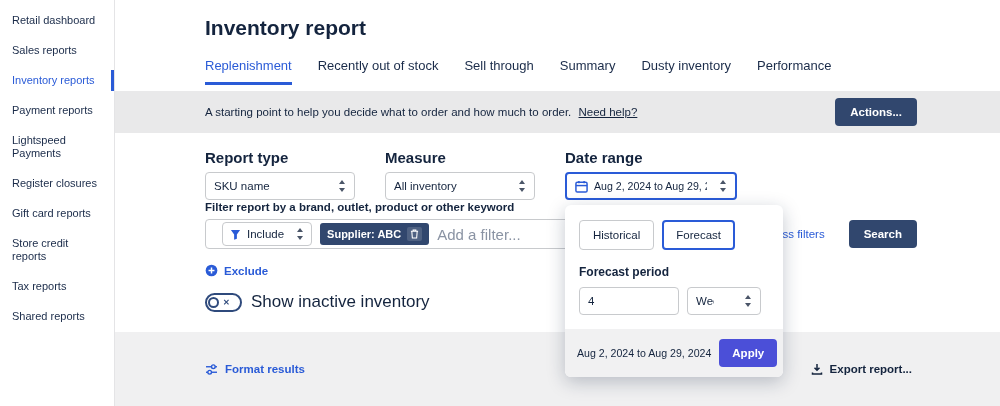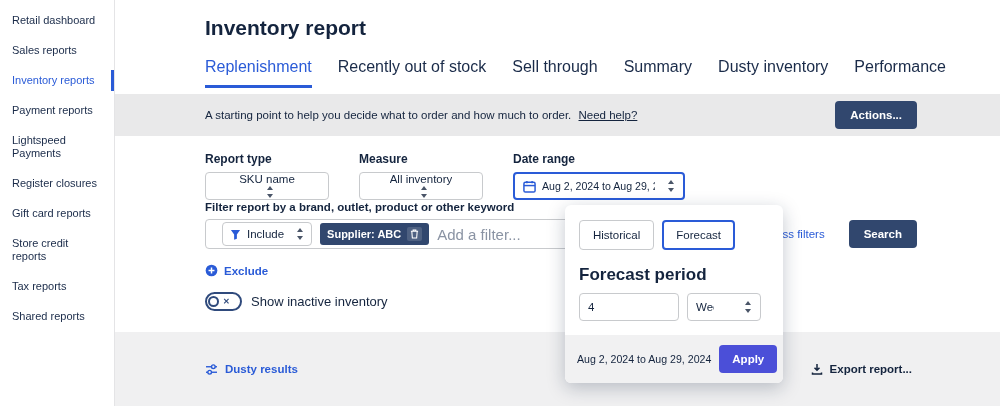--- a/index.html
+++ b/index.html
@@ -10,69 +10,69 @@
   
   .sidebar { width:115px; height:100%; border-right:1px solid #e4e4e6; padding:14px 12px; display:flex; flex-direction:column; gap:17px; background:#fff; flex-shrink:0; }
   .side-item { font-size:11px; line-height:13px; color:#1a2b49; cursor:pointer; position:relative; }
   .side-item.active { color:#2a5bd7; }
   .side-item.active::after { content:""; position:absolute; right:-12px; top:-4px; width:3px; height:21px; background:#2a5bd7; }
 
   
   .main { flex:1; position:relative; background:#fff; }
   .page-title { font-size:21px; font-weight:700; color:#14243e; margin:16px 0 0 90px; }
 
-  .tabs { display:flex; gap:26px; margin:18px 0 0 90px; font-size:16px; }
+  .tabs { display:flex; gap:26px; margin:18px 0 0 90px; font-size:13px; }
   .tab { padding-bottom:9px; border-bottom:3px solid transparent; color:#1a2b49; cursor:pointer; white-space:nowrap; }
   .tab.active { color:#2a5bd7; border-bottom-color:#2a5bd7; }
 
   .banner { margin-top:6px; height:42px; background:#e9e9ea; display:flex; align-items:center; justify-content:space-between; padding:0 83px 0 90px; }
   .banner-text { font-size:11.5px; color:#14243e; }
   .need-help { text-decoration:underline; color:#14243e; margin-left:4px; cursor:pointer;text-align:right; }
   .btn-navy { background:#31476e; color:#fff; border:none; border-radius:4px; font-family:inherit; font-size:11.5px; font-weight:700; padding:8px 15px; cursor:pointer; }
 
   .form-area { padding:16px 83px 0 90px; }
   .fields-row { display:flex; gap:30px; }
-  .field-label { font-size:12px; font-weight:700; margin-bottom:6px; }
+  .field-label { font-size:15px; font-weight:700; margin-bottom:6px; }
   .select { height:28px; border:1px solid #c8cacd; border-radius:4px; background:#fff; display:flex; align-items:center; justify-content:space-between; padding:0 8px; font-size:11.5px; cursor:pointer; }
   .select .val { white-space:nowrap; overflow:hidden; }
-  .w150 { width:124px;flex-direction:column; }
+  .w150 { width:150px; }
   .date-select { width:172px; border:2px solid #2a5bd7; gap:6px; }
   .date-select .val { font-size:10.6px; flex:1; }
   .stepper { display:inline-flex; flex-direction:column; line-height:0; margin-left:6px; flex-shrink:0; }
 
   .filter-label { font-size:11.5px; font-weight:700; margin-top:1px; }
   .filter-row { display:flex; align-items:center; margin-top:6px; }
   .filter-box { width:557px; height:30px; border:1px solid #c8cacd; border-radius:4px; display:flex; align-items:center; padding:0 16px; gap:8px; background:#fff; }
   .include-select { height:24px; border:1px solid #c8cacd; border-radius:4px; display:flex; align-items:center; padding:0 7px; font-size:11.5px; gap:6px; cursor:pointer; background:#fff; }
   .chip { background:#31476e; color:#fff; height:22px; border-radius:3px; display:flex; align-items:center; gap:6px; padding:0 7px; font-size:11px; font-weight:700; white-space:nowrap; }
   .chip .trash { display:inline-flex; background:rgba(255,255,255,0.14); border-radius:2px; padding:2px 3px; cursor:pointer; }
   .placeholder { color:#8a93a3; font-size:15px; }
   .less-filters { margin-left:auto; color:#2a5bd7; font-size:11.5px; cursor:pointer; white-space:nowrap; }
   .search-btn { margin-left:24px; }
 
   .exclude-row { display:flex; align-items:center; gap:6px; margin-top:15px; color:#2a5bd7; font-size:11.5px; font-weight:700; cursor:pointer; width:fit-content; }
 
   .toggle-row { display:flex; align-items:center; gap:9px; margin-top:15px; }
   .toggle { width:37px; height:19px; border:2px solid #2f4a7c; border-radius:11px; background:#fff; display:inline-flex; align-items:center; cursor:pointer; }
   .toggle .knob { width:11px; height:11px; border:2px solid #2f4a7c; border-radius:50%; margin-left:1px; background:#fff; }
   .toggle .xmark { font-size:8px; font-weight:700; color:#2f4a7c; margin-left:4px; }
-  .toggle-label { font-size:13px; color:#14243e; }
+  .toggle-label { font-size:17px; color:#14243e; }
 
   .footer-bar { position:absolute; left:0; right:0; bottom:0; height:74px; background:#f0f0f1; display:flex; align-items:center; justify-content:space-between; padding:0 88px 0 90px; }
   .footer-link { display:flex; align-items:center; gap:7px; font-size:11.5px; font-weight:700; cursor:pointer; }
   .footer-link.blue { color:#2a5bd7; }
   .footer-link.dark { color:#14243e; }
 
   
   .popover { position:absolute; left:565px; top:205px; width:218px; background:#fff; border-radius:6px; box-shadow:0 5px 18px rgba(20,36,62,0.25); z-index:20; }
   .popover-body { padding:15px 14px 14px; }
   .seg-row { display:flex; gap:8px; }
   .seg-btn { background:#fff; border:1px solid #c8cacd; border-radius:4px; font-family:inherit; font-size:11.5px; color:#14243e; padding:8px 13px; cursor:pointer; }
   .seg-btn.selected { border:2px solid #2a5bd7; padding:7px 12px; }
-  .period-label { font-size:17px; font-weight:700; margin-top:15px; }
+  .period-label { font-size:12px; font-weight:700; margin-top:15px; }
   .period-row { display:flex; gap:8px; margin-top:8px; }
   .period-input { width:100px; height:28px; border:1px solid #c8cacd; border-radius:4px; padding:0 8px; font-family:inherit; font-size:11.5px; color:#14243e; }
   .unit-select { width:74px;gap:24px; }
   .popover-footer { background:#f1f1f2; border-radius:0 0 6px 6px; padding:10px 10px 10px 12px; display:flex; align-items:center; justify-content:space-between; gap:8px; }
   .popover-date { font-size:10.6px; color:#14243e; white-space:nowrap; }
   .apply-btn { background:#4b4fd8; color:#fff; border:none; border-radius:4px; font-family:inherit; font-size:11.5px; font-weight:700; padding:8px 13px; cursor:pointer; }
 </style>
 </head>
 <body>
 
@@ -216,21 +216,21 @@
     <footer class="footer-bar">
       <div class="footer-link blue">
         <span style="display:inline-flex;">
           <svg width="13" height="11" viewBox="0 0 14 12">
               <line x1="1" y1="3" x2="13" y2="3" stroke="#2a5bd7" stroke-width="1.5"></line>
               <line x1="1" y1="9" x2="13" y2="9" stroke="#2a5bd7" stroke-width="1.5"></line>
               <circle cx="9" cy="3" r="2" fill="#f0f0f1" stroke="#2a5bd7" stroke-width="1.5"></circle>
               <circle cx="5" cy="9" r="2" fill="#f0f0f1" stroke="#2a5bd7" stroke-width="1.5"></circle>
             </svg>
         </span>
-        <span>Dusty results</span>
+        <span>Format results</span>
       </div>
       <div class="footer-link dark">
         <span style="display:inline-flex;">
           <svg width="12" height="12" viewBox="0 0 12 12">
               <path d="M6 1v6M3.5 4.8 6 7.3 8.5 4.8" stroke="#14243e" stroke-width="1.5" fill="none"></path>
               <path d="M1.5 9.5v1.5h9V9.5" stroke="#14243e" stroke-width="1.5" fill="none"></path>
             </svg>
         </span>
         <span>Export report...</span>
       </div>

